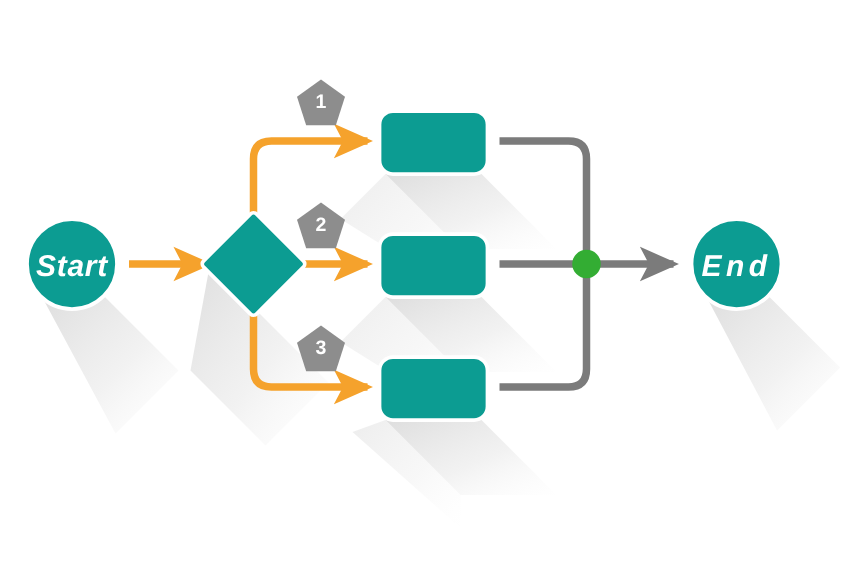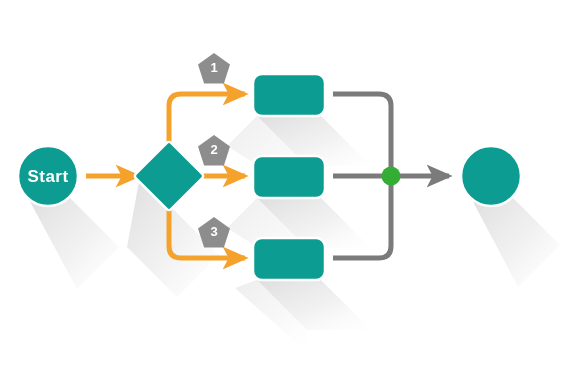--- a/index.html
+++ b/index.html
@@ -2,21 +2,21 @@
 <html><head>
 <meta charset="utf-8">
 <style>
   html,body{margin:0;padding:0;background:#ffffff;}
   body{width:567px;height:382px;overflow:hidden;
        font-family:"Liberation Sans","DejaVu Sans",sans-serif;}
   #stage{position:relative;width:567px;height:382px;background:#ffffff;}
   #stage svg{position:absolute;left:0;top:0;}
   .lbl{position:absolute;color:#ffffff;font-weight:bold;
        pointer-events:none;user-select:none;white-space:nowrap;}
-  .node-label{font-size:17px;letter-spacing:0.5px;}
+  .node-label{font-size:20px;letter-spacing:0.5px;font-style:italic;}
   .node-label.end{letter-spacing:3px;}
   .badge-label{font-size:13px;font-weight:bold;color:#ffffff;}
 </style>
 </head>
 <body>
 
 <div id="stage">
 
   <svg width="567" height="382" viewBox="0 0 567 382">
     <defs>
@@ -86,18 +86,19 @@
 
     <g>
       <polygon points="214,53 230,64.5 223.9,83.5 204.1,83.5 198,64.5" fill="#8d8d8d"></polygon>
       <polygon points="214,135 230,146.5 223.9,165.5 204.1,165.5 198,146.5" fill="#8d8d8d"></polygon>
       <polygon points="214,217 230,228.5 223.9,247.5 204.1,247.5 198,228.5" fill="#8d8d8d"></polygon>
     </g>
   </svg>
 
   <div class="lbl node-label" style="left:0;top:167px;width:96px;text-align:center;">Start</div>
 
+  <div class="lbl node-label end" style="left:443px;top:167px;width:96px;text-align:center;">End</div>
 
   <div class="lbl badge-label" style="left:198px;top:60px;width:32px;text-align:center;">1</div>
   <div class="lbl badge-label" style="left:198px;top:142px;width:32px;text-align:center;">2</div>
   <div class="lbl badge-label" style="left:198px;top:224px;width:32px;text-align:center;">3</div>
 
 </div>
 
 </body></html>

